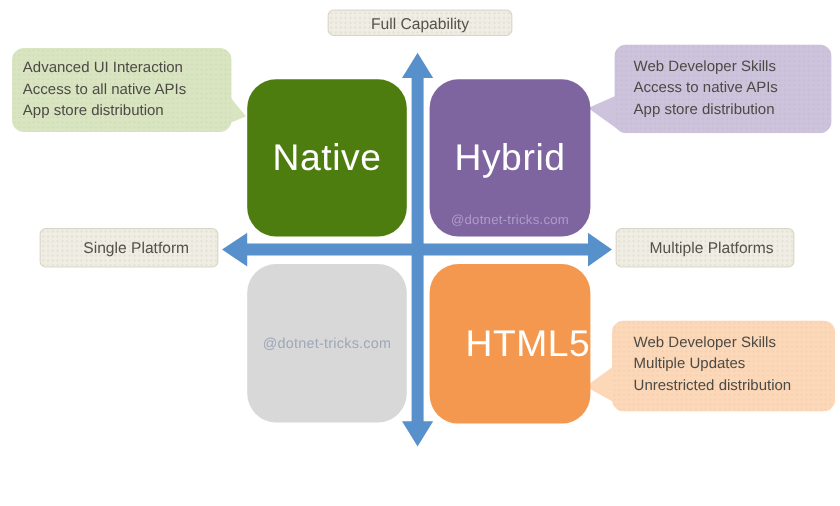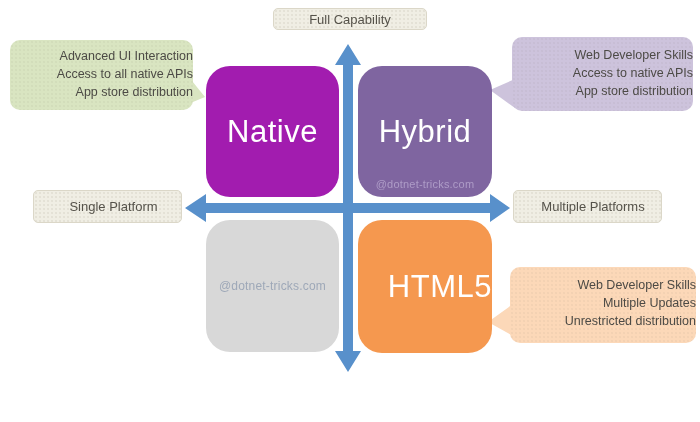--- a/index.html
+++ b/index.html
@@ -4,21 +4,21 @@
 <style>
   html,body{margin:0;padding:0;background:#fff;}
   .canvas{
     position:relative;width:700px;height:422px;background:#ffffff;overflow:hidden;
     font-family:"Liberation Sans","DejaVu Sans",sans-serif;
   }
   .overlay{position:absolute;left:0;top:0;pointer-events:none;}
 
   
   .quad{position:absolute;border-radius:24px;display:flex;align-items:center;justify-content:center;}
-  .quad.native{left:206px;top:66px;width:133px;height:131px;background:#a21caf;}
+  .quad.native{left:206px;top:66px;width:133px;height:131px;background:#4d7c0f;}
   .quad.hybrid{left:358px;top:66px;width:134px;height:131px;background:#7F65A0;}
   .quad.web{left:206px;top:220px;width:133px;height:132px;background:#D8D8D8;}
   .quad.html5{left:358px;top:220px;width:134px;height:133px;background:#F5984F;justify-content:flex-end;}
   .quad-title{color:#ffffff;font-size:31px;letter-spacing:.5px;line-height:1;}
   .watermark-bottom{
     position:absolute;bottom:7px;left:0;right:0;text-align:center;
     font-size:11px;color:#AE9CC7;letter-spacing:.2px;
   }
   .watermark-center{font-size:12px;color:#9EA8B8;letter-spacing:.2px;}
 
@@ -34,21 +34,21 @@
   .axis-label.top{left:273px;top:8px;width:154px;height:22px;}
   .axis-label.left{left:33px;top:190px;width:149px;height:33px;padding-left:12px;}
   .axis-label.right{left:513px;top:190px;width:149px;height:33px;padding-left:11px;}
   .axis-label.bottom{left:271px;top:376px;width:155px;height:33px;}
 
   
   .callout{
     position:absolute;border-radius:10px;box-sizing:border-box;
     background-image:radial-gradient(rgba(90,90,70,0.05) 1px, transparent 1.1px);
     background-size:4px 4px;
-    color:#4C4A45;font-size:12.5px;line-height:18px;text-align:right;
+    color:#4C4A45;font-size:12.5px;line-height:18px;
   }
   .callout .line{white-space:nowrap;}
   .callout.green{left:10px;top:40px;width:183px;height:70px;background-color:#D9E5C1;padding:7px 0 0 9px;}
   .callout.purple{left:512px;top:37px;width:181px;height:74px;background-color:#CDC3DC;padding:9px 0 0 16px;}
   .callout.orange{left:510px;top:267px;width:186px;height:76px;background-color:#FCD8B8;padding:9px 0 0 18px;}
 </style>
 </head>
 <body>
 
 <div class="canvas">

